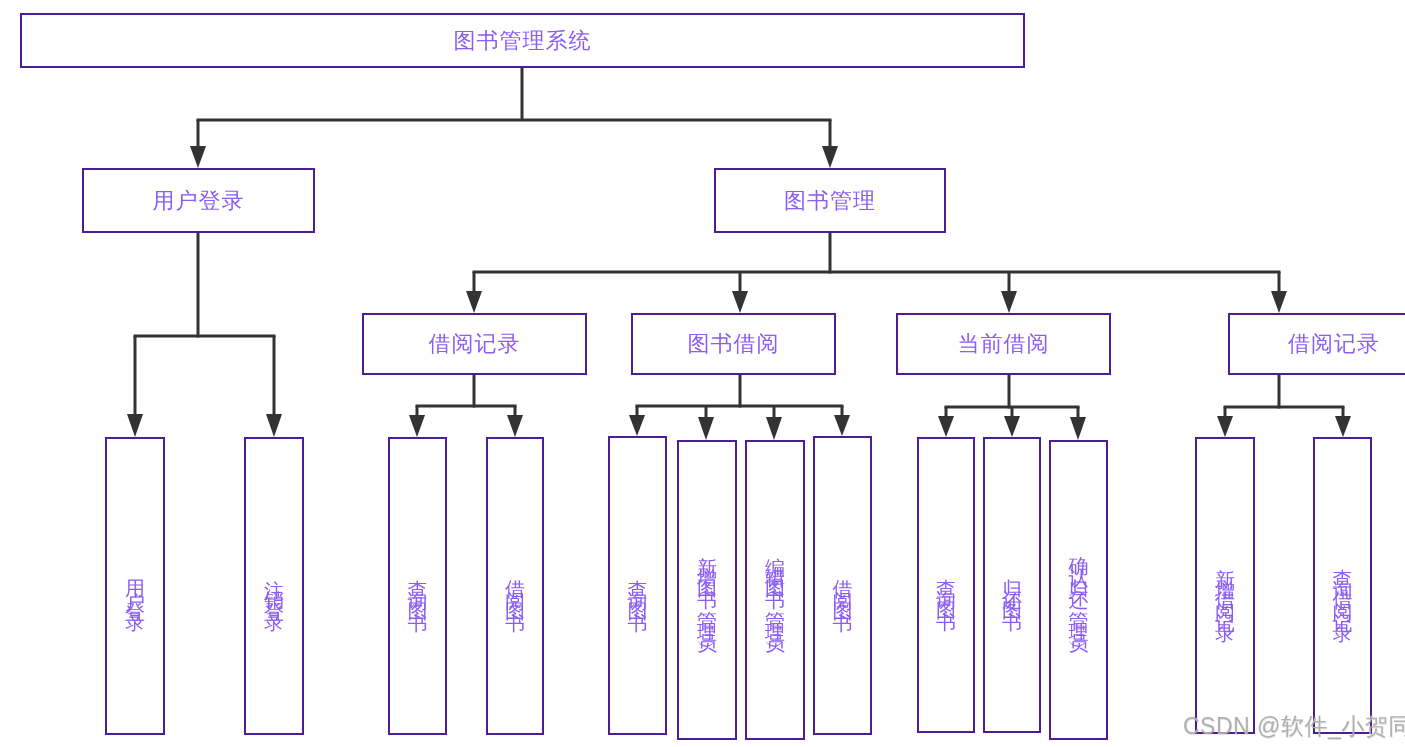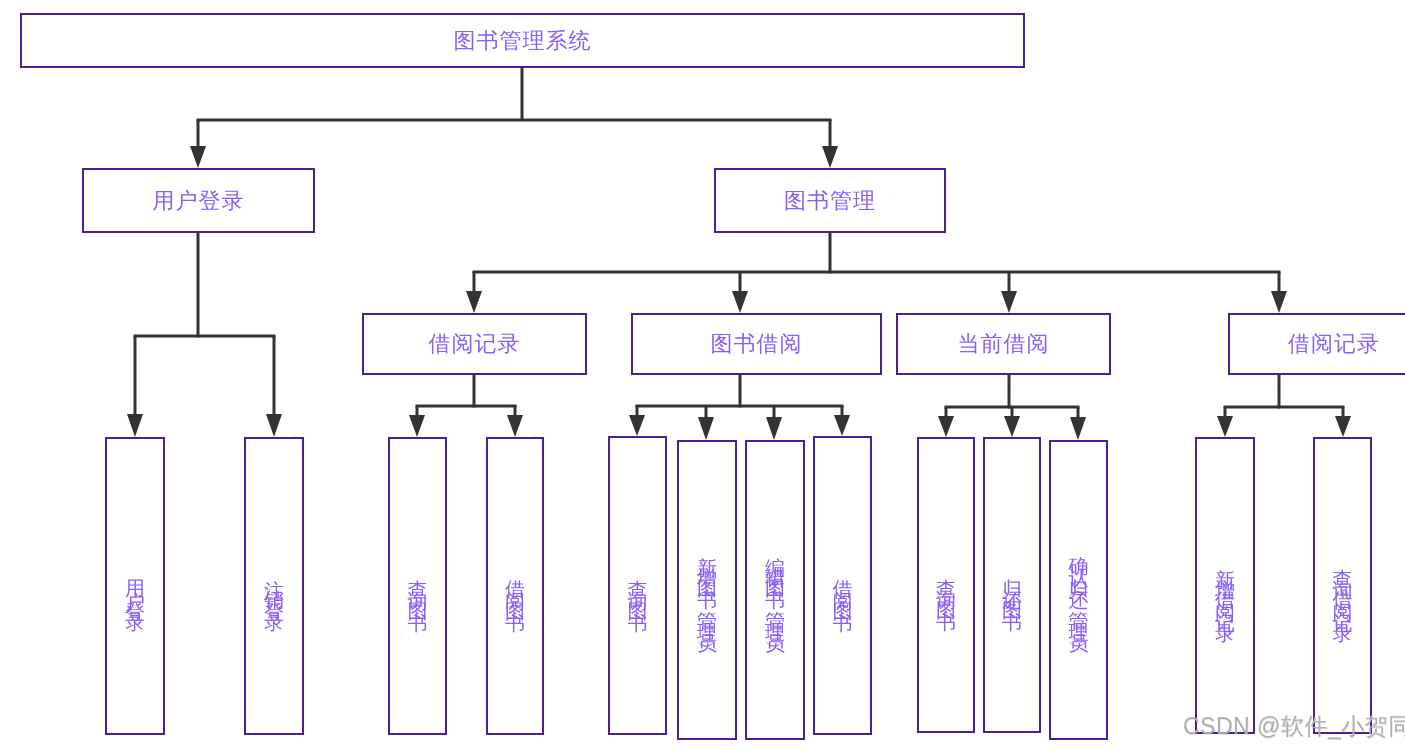--- a/index.html
+++ b/index.html
@@ -33,21 +33,21 @@
     text-orientation:mixed;
     font-size:20px;
     letter-spacing:11px;
     line-height:1.15;
     white-space:nowrap;
   }
   .root{ left:20px; top:13px; width:1005px; height:55px; }
   .l2a { left:82px;  top:168px; width:233px; height:65px; }
   .l2b { left:714px; top:168px; width:232px; height:65px; }
   .l3a { left:362px;  top:313px; width:225px; height:62px; }
-  .l3b { left:631px;  top:313px; width:251px; height:62px; }
+  .l3b { left:631px;  top:313px; width:205px; height:62px; }
   .l3c { left:896px;  top:313px; width:215px; height:62px; }
   .l3d { left:1228px; top:313px; width:212px; height:62px; }
   .g1c1{ left:105px;  top:437px; width:60px; height:298px; }
   .g1c2{ left:244px;  top:437px; width:60px; height:298px; }
   .g2c1{ left:388px;  top:437px; width:59px; height:298px; }
   .g2c2{ left:486px;  top:437px; width:58px; height:298px; }
   .g3c1{ left:608px;  top:436px; width:59px; height:299px; }
   .g3c2{ left:677px;  top:440px; width:60px; height:300px; }
   .g3c3{ left:745px;  top:440px; width:60px; height:300px; }
   .g3c4{ left:813px;  top:436px; width:59px; height:299px; }

